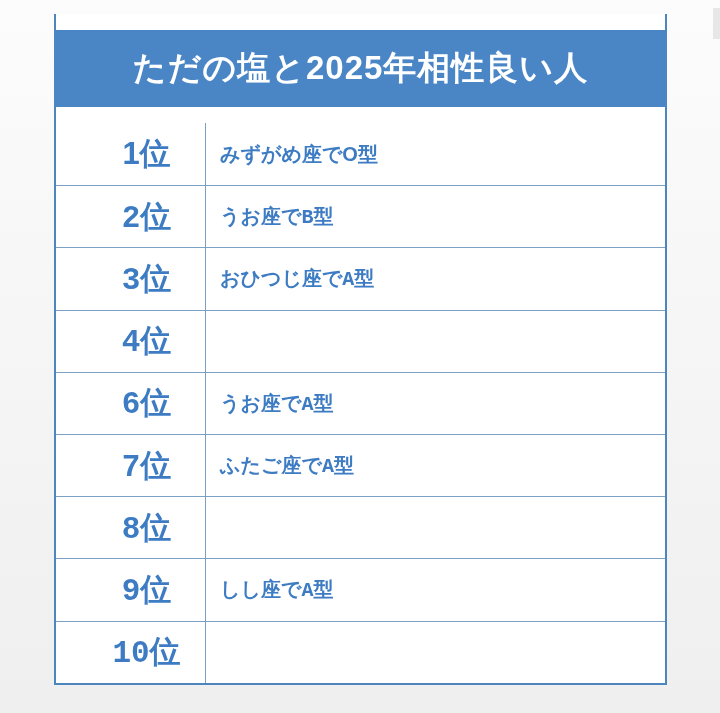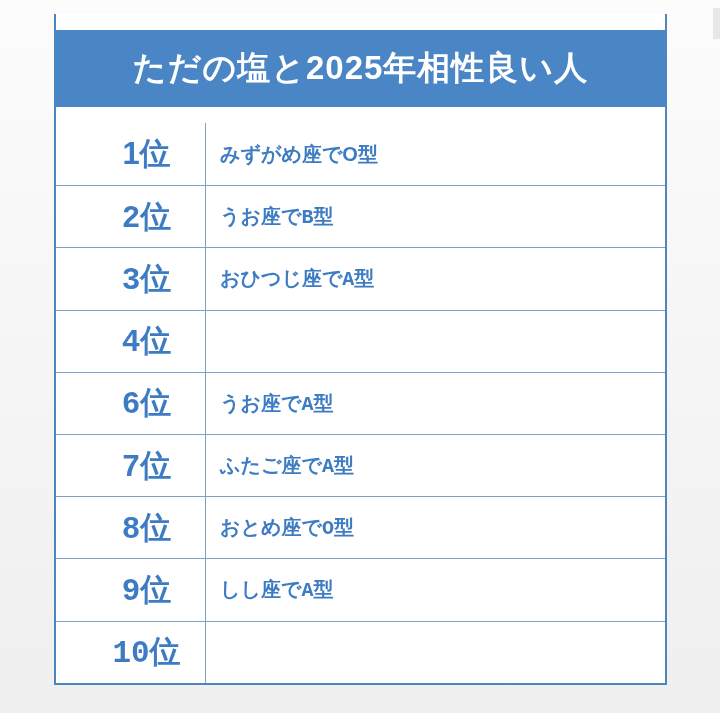--- a/index.html
+++ b/index.html
@@ -101,21 +101,20 @@
   <div class="row">
     <div class="cell rank">6位</div>
     <div class="cell label">うお座でA型</div>
   </div>
   <div class="row">
     <div class="cell rank">7位</div>
     <div class="cell label">ふたご座でA型</div>
   </div>
   <div class="row">
     <div class="cell rank">8位</div>
-    <div class="cell label">おとめ座でO型</div>
   </div>
   <div class="row">
     <div class="cell rank">9位</div>
     <div class="cell label">しし座でA型</div>
   </div>
   <div class="row">
     <div class="cell rank">10位</div>
   </div>
 </div>
 

